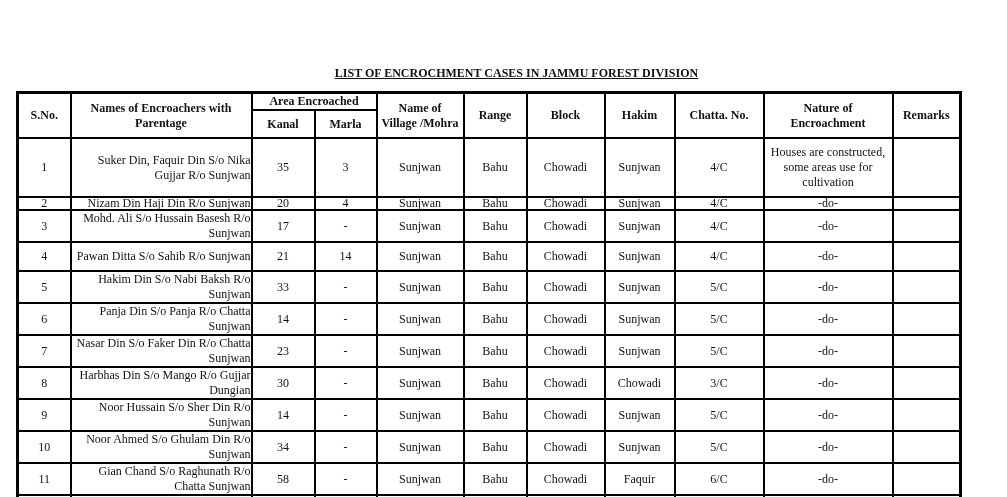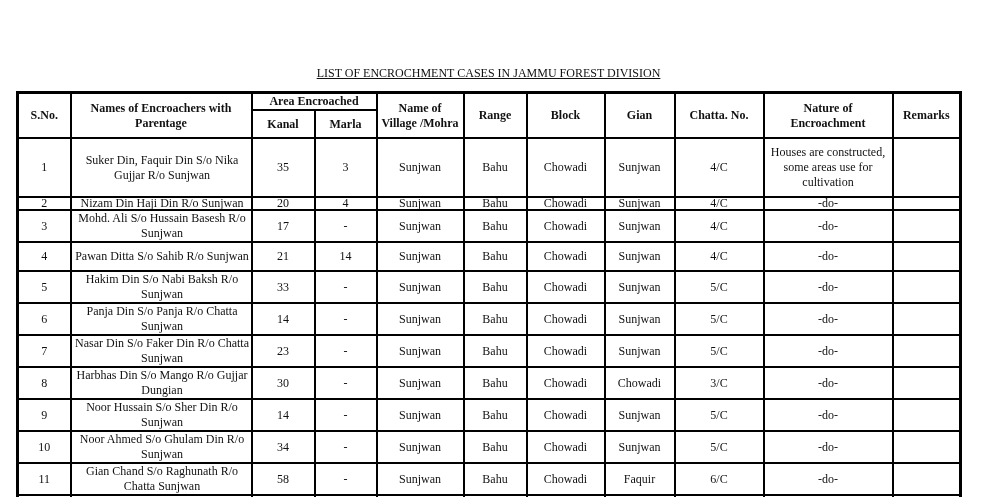--- a/index.html
+++ b/index.html
@@ -1,25 +1,25 @@
 <!DOCTYPE html>
 <html><head>
 <meta charset="utf-8">
 <style>
   html, body { margin: 0; padding: 0; background: #ffffff; }
   body { width: 1007px; height: 497px; overflow: hidden; position: relative;
          font-family: "Liberation Serif", "DejaVu Serif", serif; color: #111; }
   .title { position: absolute; top: 66px; left: 0; width: 977px; text-align: center;
-           font-weight: normal; font-size: 12px; text-decoration: underline; letter-spacing: 0; }
+           font-weight: bold; font-size: 12px; text-decoration: underline; letter-spacing: 0; padding-left: 28px; }
   table { position: absolute; top: 91px; left: 16px; border-collapse: collapse;
           table-layout: fixed; border: 3px solid #000; }
   th, td { border: 2px solid #000; padding: 0 2px; font-size: 12px; line-height: 15px;
            text-align: center; vertical-align: middle; overflow: hidden; }
   th { font-weight: bold; }
-  td.name { text-align: center; padding-left: 2px; padding-right: 0; white-space: normal; }
+  td.name { text-align: right; padding-left: 2px; padding-right: 0; white-space: normal; }
   tr.hdr1 th { height: 14px; }
   tr.hdr2 th { height: 26px; margin-left: 39px; }
   .rh-r1 { height: 57px; }
   .rh-r2 { height: 11px; line-height: 11px; }
   .rh-std { height: 27px; }
 </style>
 </head>
 <body>
 
 <div class="title">LIST OF ENCROCHMENT CASES IN JAMMU FOREST DIVISION</div>
@@ -39,21 +39,21 @@
     <col style="width:68px">
   </colgroup>
   <thead>
     <tr class="hdr1">
       <th rowspan="2">S.No.</th>
       <th rowspan="2">Names of Encroachers with Parentage</th>
       <th colspan="2">Area Encroached</th>
       <th rowspan="2">Name of Village /Mohra</th>
       <th rowspan="2">Range</th>
       <th rowspan="2">Block</th>
-      <th rowspan="2">Gian</th>
+      <th rowspan="2">Hakim</th>
       <th rowspan="2">Chatta. No.</th>
       <th rowspan="2">Nature of Encroachment</th>
       <th rowspan="2">Remarks</th>
     </tr>
     <tr class="hdr2">
       <th>Kanal</th>
       <th>Marla</th>
     </tr>
   </thead>
   <tbody>

